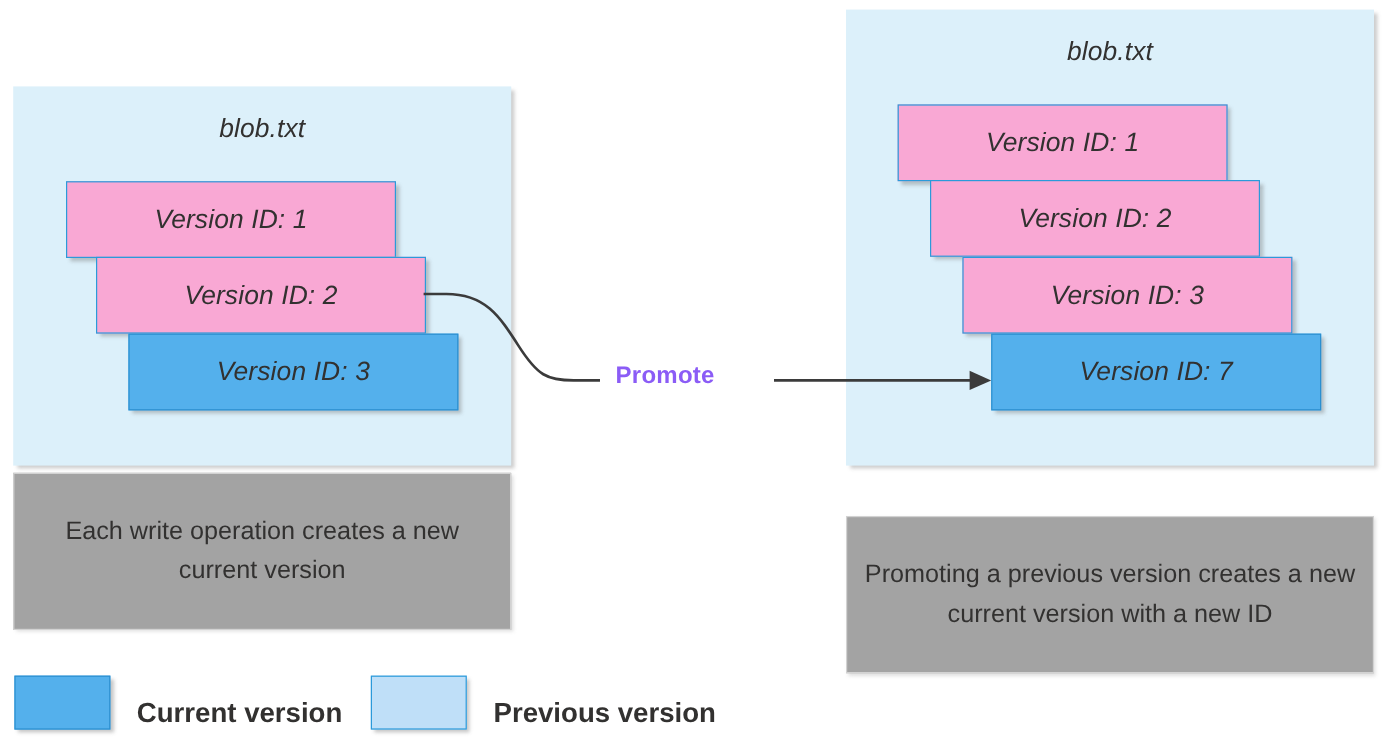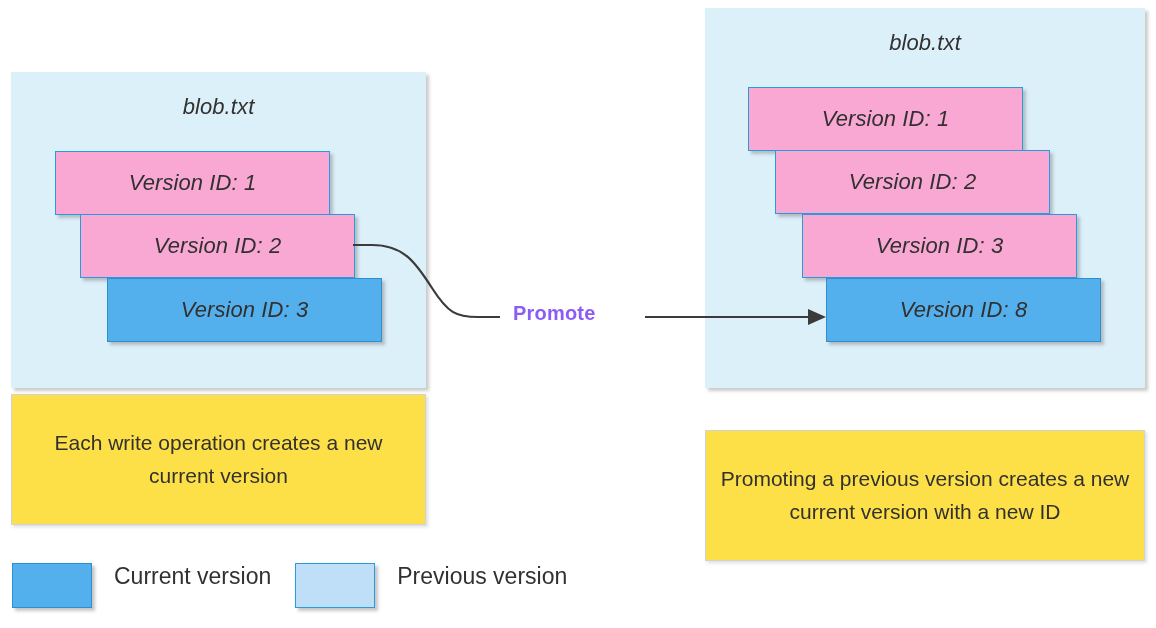--- a/index.html
+++ b/index.html
@@ -59,21 +59,21 @@
   }
   .version-card.current {
     background: #54b0ec;
     border-color: #2b8fd0;
   }
 
   
   .caption-box {
     position: absolute;
     box-sizing: border-box;
-    background: #fde047;
+    background: #a3a3a3;
     border: 1px solid #d2d2d2;
     box-shadow: 2px 2px 3px rgba(150,150,150,0.30);
     display: flex;
     align-items: center;
     justify-content: center;
     text-align: center;
     font-size: 21px;
     line-height: 1.53;
     color: #323130;
     padding: 4px 10px;
@@ -104,21 +104,22 @@
   #legend {
     position: absolute;
     left: 12px;
     top: 560px;
     height: 50px;
     display: flex;
     align-items: center;
   }
   .legend-item {
     display: flex;
-    align-items: flex-start;
+    align-items: flex-end;
+    font-weight: bold;
   }
   .legend-swatch {
     width: 80px;
     height: 45px;
     box-sizing: border-box;
     border: 1.4px solid #2b9ada;
     box-shadow: 3px 3px 3px rgba(120,120,120,0.42);
   }
   .legend-swatch.current  { background: #54b0ec; border-color: #2b8fd0; }
   .legend-swatch.previous { background: #bfdff8; }
@@ -147,21 +148,21 @@
 
   <div class="panel" id="panel-right">
     <div class="panel-title">blob.txt</div>
 
     <div class="version-card" style="left:43px; top:79px; width:275px; height:64px;">Version ID: 1</div>
 
     <div class="version-card" style="left:70px; top:142px; width:275px; height:64px;">Version ID: 2</div>
 
     <div class="version-card" style="left:97px; top:206px; width:275px; height:64px;">Version ID: 3</div>
 
-    <div class="version-card current" style="left:121px; top:270px; width:275px; height:64px;">Version ID: 8</div>
+    <div class="version-card current" style="left:121px; top:270px; width:275px; height:64px;">Version ID: 7</div>
   </div>
 
   <svg id="connector" viewBox="0 0 1156 628" width="1156" height="628">
 
     <path d="M 353 245 L 372 245 C 404 245 416 263 432 288 C 448 313 456 317 478 317 L 500 317" fill="none" stroke="#3b3b3b" stroke-width="2.2"></path>
 
     <line x1="645" y1="317" x2="812" y2="317" stroke="#3b3b3b" stroke-width="2.2"></line>
     <polygon points="826,317 808,309 808,325" fill="#3b3b3b"></polygon>
   </svg>
 

